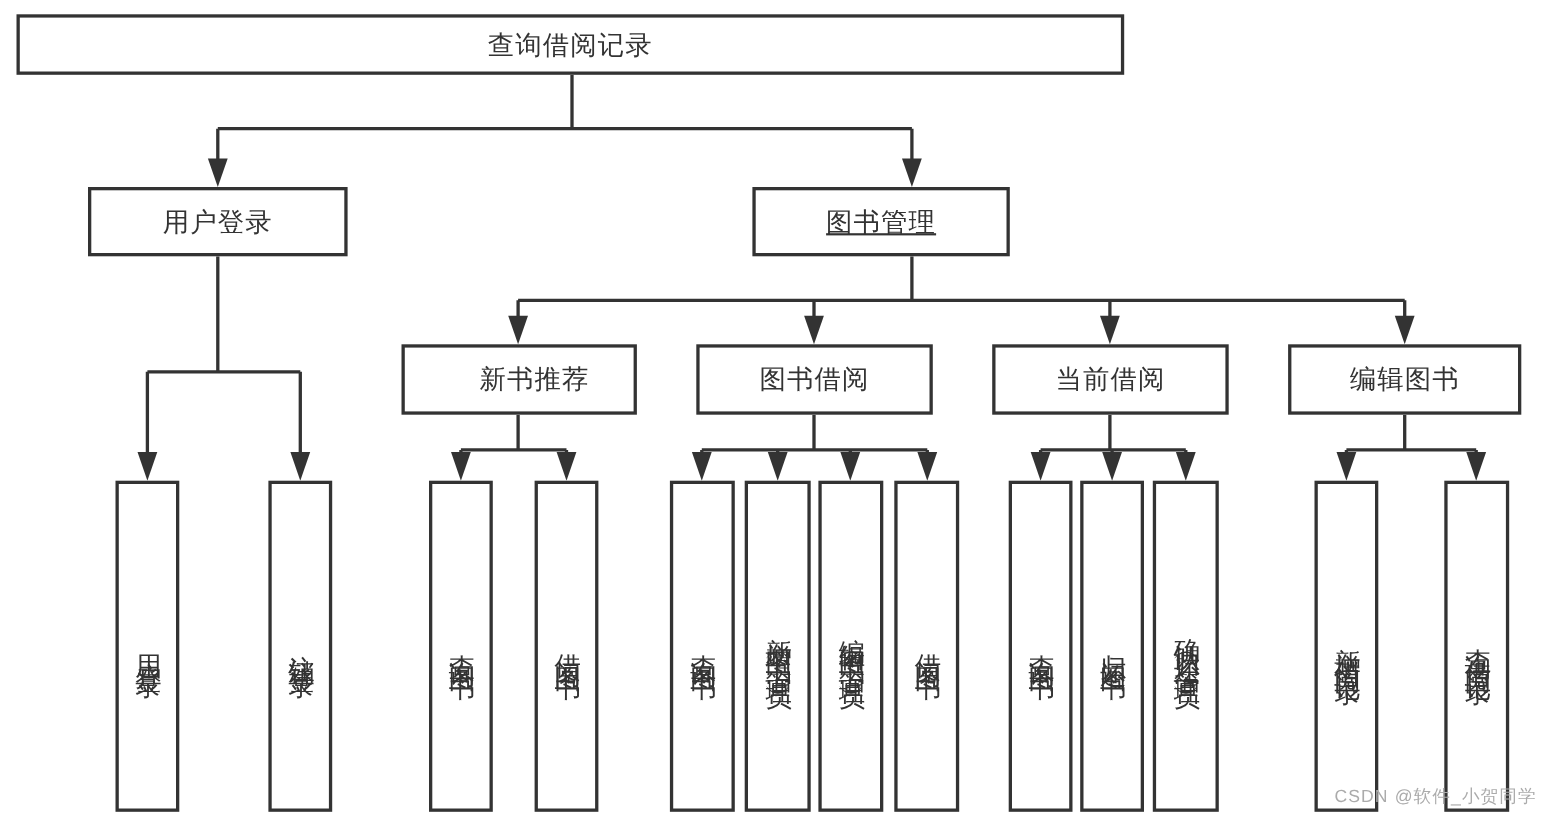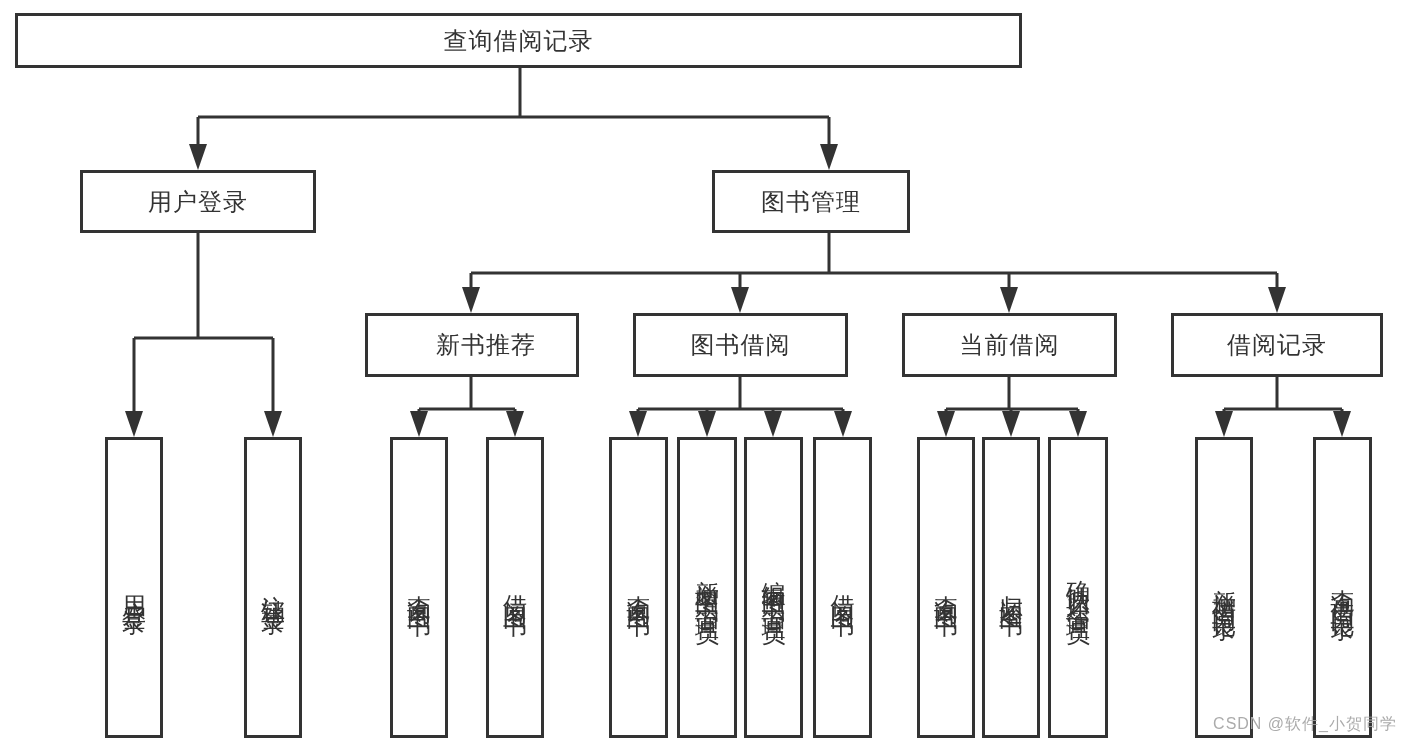--- a/index.html
+++ b/index.html
@@ -75,26 +75,26 @@
     <g class="conn">
       <path d="M1277 377 V409 M1224 409 H1342 M1224 409 V413 M1342 409 V413"></path>
       <polygon points="1215,411 1233,411 1224,437"></polygon>
       <polygon points="1333,411 1351,411 1342,437"></polygon>
     </g>
   </svg>
 
   <div class="box h" style="left:15px; top:13px; width:1007px; height:55px;">查询借阅记录</div>
 
   <div class="box h" style="left:80px; top:170px; width:236px; height:63px;">用户登录</div>
-  <div class="box h" style="left:712px; top:170px; width:198px; height:63px;">图书管理</div>
+  <div class="box h" style="left:684px; top:170px; width:234px; height:63px;text-decoration:underline;">图书管理</div>
 
   <div class="box h" style="left:365px; top:313px; width:214px; height:64px;padding-left:28px;">新书推荐</div>
   <div class="box h" style="left:902px; top:313px; width:215px; height:64px;">当前借阅</div>
   <div class="box h" style="left:633px; top:313px; width:215px; height:64px;">图书借阅</div>
-  <div class="box h" style="left:1171px; top:313px; width:212px; height:64px;">借阅记录</div>
+  <div class="box h" style="left:1171px; top:313px; width:212px; height:64px;">编辑图书</div>
 
   <div class="box v" style="left:105px; top:437px; width:58px; height:301px;">用户登录</div>
   <div class="box v" style="left:244px; top:437px; width:58px; height:301px;">注销登录</div>
 
   <div class="box v" style="left:390px; top:437px; width:58px; height:301px;">查询图书</div>
   <div class="box v" style="left:486px; top:437px; width:58px; height:301px;">借阅图书</div>
 
   <div class="box v" style="left:609px; top:437px; width:59px; height:301px;">查询图书</div>
   <div class="box v" style="left:677px; top:437px; width:60px; height:301px;">新增图书（管理员）</div>
   <div class="box v" style="left:744px; top:437px; width:59px; height:301px;">编辑图书（管理员）</div>

